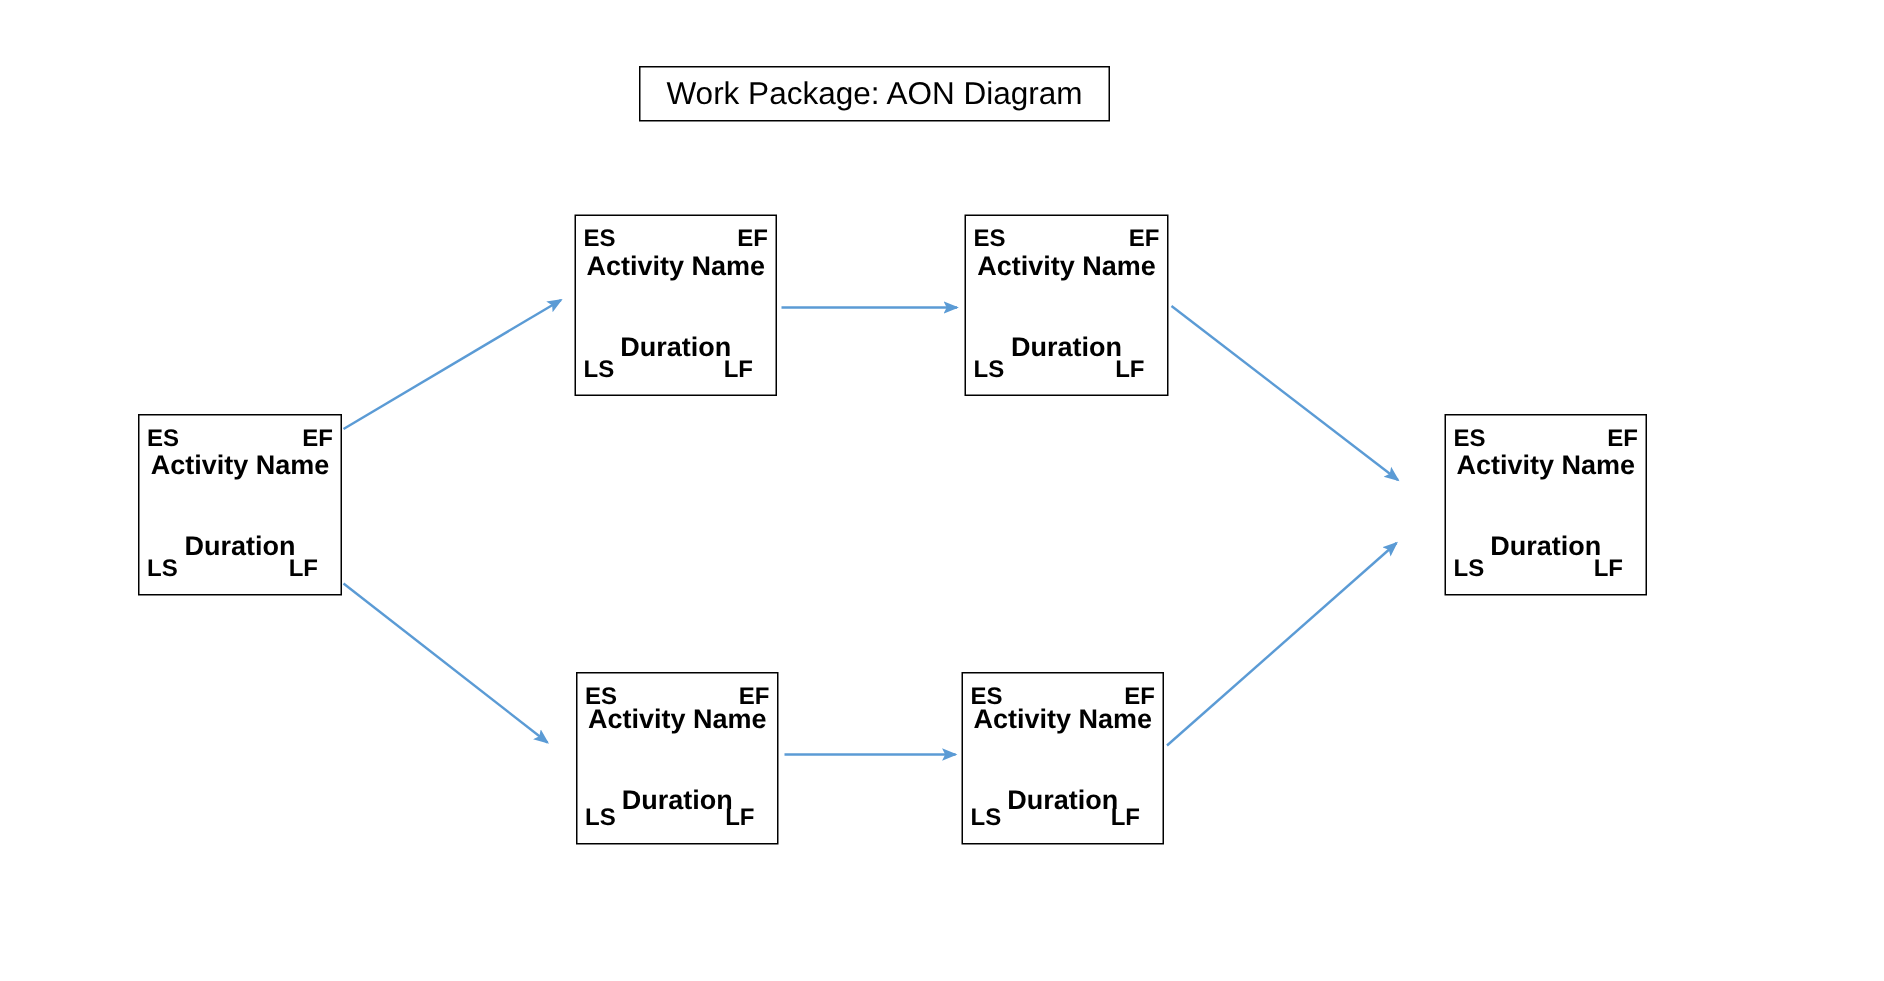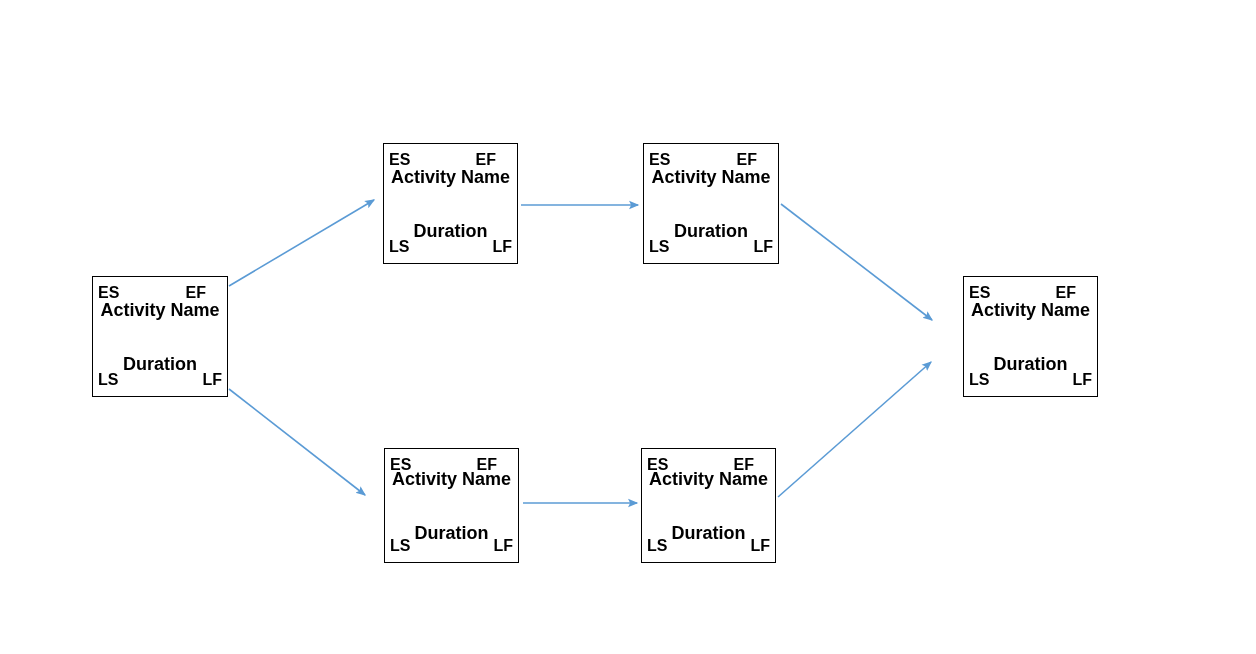--- a/index.html
+++ b/index.html
@@ -52,23 +52,23 @@
     box-sizing: border-box;
   }
   .node .corner {
     position: absolute;
     font-size: 16px;
     font-weight: bold;
     color: #000000;
     line-height: 1;
   }
   .node .corner.tl { left: 5px;  top: 8px; }
-  .node .corner.tr { right: 21px; top: 8px; text-align: right; }
+  .node .corner.tr { right: 5px; top: 8px; text-align: right; }
   .node .corner.bl { left: 5px;  bottom: 8px; }
-  .node .corner.br { right: 5px; bottom: 8px; padding-left: 30px; }
+  .node .corner.br { right: 15px; bottom: 8px; padding-left: 30px; }
 
   .node .center {
     position: absolute;
     left: 0;
     right: 0;
     top: 50%;
     transform: translateY(-50%);
     text-align: center;
   }
   .node .center .name,
@@ -90,20 +90,23 @@
     width: 1256px;
     height: 654px;
     pointer-events: none;
   }
 </style>
 </head>
 <body>
 
 <div id="canvas">
 
+  <div class="title-box">
+    <span class="title-text">Work Package: AON Diagram</span>
+  </div>
 
   <svg id="arrows" viewBox="0 0 1256 654" xmlns="http://www.w3.org/2000/svg">
     <defs>
       <marker id="arrowhead" markerWidth="7" markerHeight="7" refX="5.6" refY="3" orient="auto" markerUnits="strokeWidth">
         <path d="M0,0.4 L6.4,3 L0,5.6 L1.3,3 Z" fill="#5B9BD5"></path>
       </marker>
     </defs>
 
     <line x1="229" y1="286" x2="374" y2="200" stroke="#5B9BD5" stroke-width="1.6" marker-end="url(#arrowhead)"></line>
 

